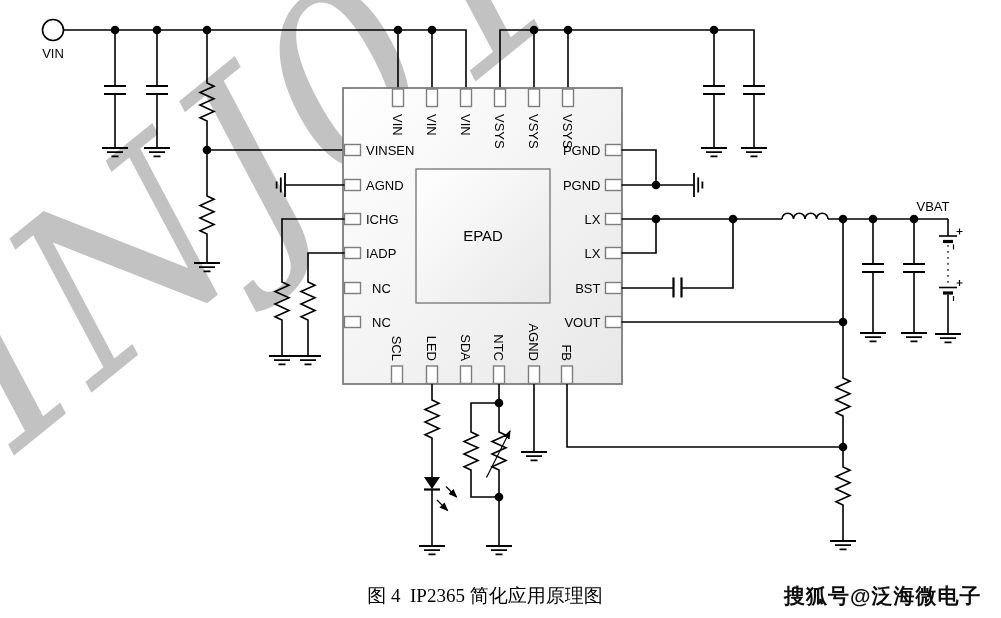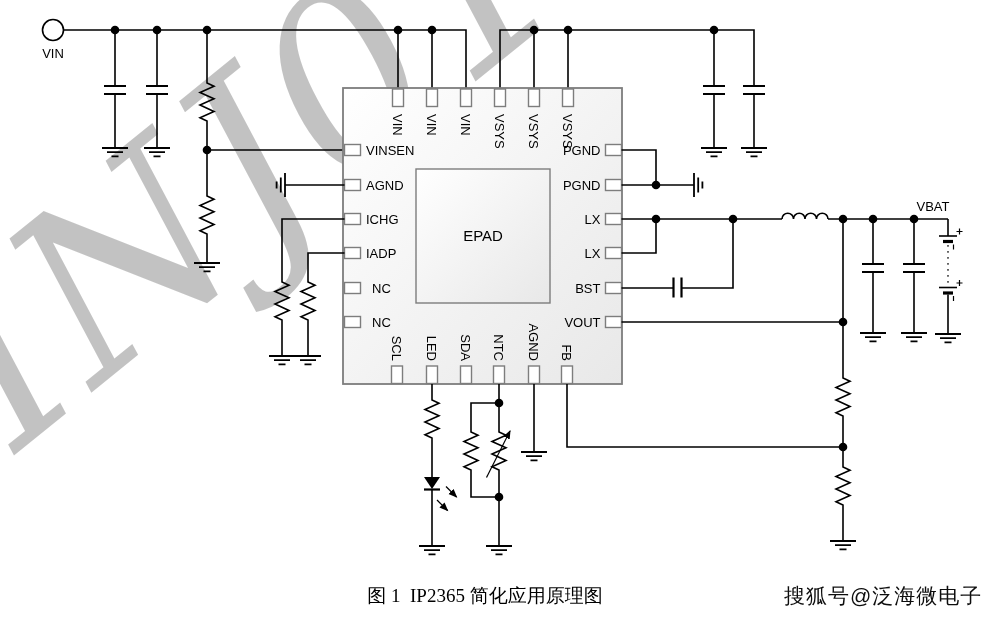--- a/index.html
+++ b/index.html
@@ -5,21 +5,21 @@
   html,body{margin:0;padding:0;background:#fff;}
   .stage{position:relative;width:1001px;height:618px;background:#fff;overflow:hidden;
          font-family:"Liberation Sans",sans-serif;}
   .wm-diag{position:absolute;left:-130px;top:10px;width:760px;height:300px;line-height:300px;
            text-align:center;transform:rotate(-39deg);font-family:"DejaVu Serif",serif;
            font-style:italic;font-size:235px;color:rgba(0,0,0,0.24);letter-spacing:8px;
            z-index:0;user-select:none;white-space:nowrap;}
   .schem{position:absolute;left:0;top:0;z-index:1;}
   .caption{position:absolute;left:295px;top:583px;width:380px;text-align:center;z-index:2;
            font-family:"Liberation Serif",serif;font-size:19px;color:#000;white-space:pre;}
-  .sohu{position:absolute;left:784px;top:582px;z-index:2;font-weight:400;font-size:21px;
+  .sohu{position:absolute;left:784px;top:582px;z-index:2;font-weight:700;font-size:21px;
         color:#0d0d0d;letter-spacing:1px;font-family:"Liberation Sans",sans-serif;}
   
   .w{stroke:#000;stroke-width:1.6;fill:none;}
   .plate{stroke:#000;stroke-width:2.2;fill:none;}
   .thick{stroke:#000;stroke-width:3.2;fill:none;}
   .thin{stroke:#000;stroke-width:1.2;fill:none;}
   .gnd{stroke:#000;stroke-width:1.8;fill:none;}
   .dot{fill:#000;stroke:none;}
   .box{fill:#ffffff;stroke:#7d7d7d;stroke-width:1.4;}
   .ic{fill:url(#icg);stroke:#7d7d7d;stroke-width:1.8;}
@@ -213,15 +213,15 @@
       <path class="w" d="M499,497 V546"></path>
       <path class="gnd" d="M486,546h26 M491,550.2h16 M495.5,554.4h7"></path>
       <circle class="dot" cx="499" cy="403" r="4.3"></circle>
       <circle class="dot" cx="499" cy="497" r="4.3"></circle>
 
       <path class="w" d="M534,384 V452"></path>
       <path class="gnd" d="M521,452h26 M526,456.2h16 M530.5,460.4h7"></path>
     </g>
   </svg>
 
-  <div class="caption">图 1  IP2365 简化应用原理图</div>
+  <div class="caption">图 4  IP2365 简化应用原理图</div>
   <div class="sohu">搜狐号@泛海微电子</div>
 </div>
 
 </body></html>

